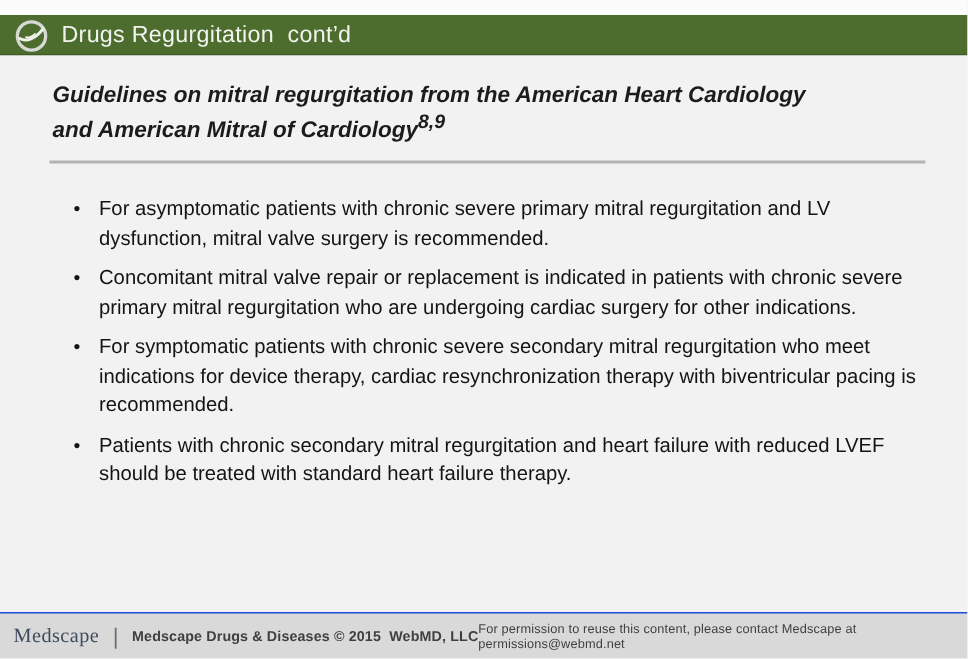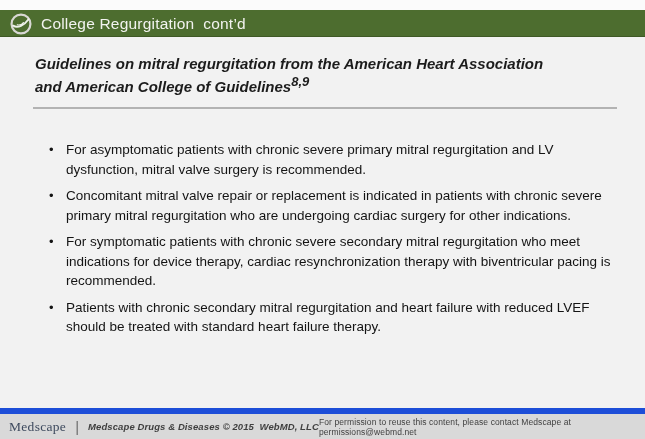--- a/index.html
+++ b/index.html
@@ -34,79 +34,79 @@
     font-size:15px; font-weight:bold; font-style:italic;
     color:#1c1c1c; line-height:23px;
   }
   .heading .line { display:block; }
   .heading sup { font-size:13px; line-height:0; }
   .divider {
     margin:9px 28px 0 33px;
     border-top:2px solid #b3b3b3;
     height:0;
   }
-  .bullets { margin:31px 30px 0 47px; padding:0; list-style:none; }
+  .bullets { margin:20px 30px 0 47px; padding:0; list-style:none; }
   .bullets li {
     position:relative;
     padding-left:19px;
     font-size:13.5px; line-height:19.5px;
     color:#141414;
     margin-bottom:7px;
     max-width:552px;
   }
   .bullets li::before {
     content:"\2022";
     position:absolute; left:2px; top:0;
     font-size:13px; color:#141414;
   }
   .footer {
     position:absolute; left:0; right:0; bottom:0;
     height:31px;
     background:#d9d9d9;
-    border-top:6px solid #1d4ed8;
+    border-top:1px solid #1d4ed8;
     display:flex; align-items:center;
     box-sizing:border-box;
   }
   .brand {
     font-family:"Liberation Serif", serif;
     font-size:13.5px; color:#3e4a5e;
     margin-left:9px;
     letter-spacing:0.3px;
   }
   .sep { color:#6f6f6f; font-size:15px; margin:0 9px; }
   .footer-left {
     font-size:9.5px; font-weight:bold; color:#3f3f3f;
-    letter-spacing:0.1px; white-space:pre;font-style:italic;
+    letter-spacing:0.1px; white-space:pre;
   }
   .footer-right {
     margin-left:auto; margin-right:26px;
     font-size:8.5px; font-weight:normal; color:#3f3f3f;
     letter-spacing:0.1px;
   }
 </style>
 </head>
 <body>
 
 <div class="top-strip"></div>
 
 <div class="header-bar">
   <span class="logo">
     <svg width="22" height="22" viewBox="0 0 24 24">
       <circle cx="12" cy="12" r="10.3" fill="#4d6d2f" stroke="#d8d8d4" stroke-width="2.4"></circle>
       <path d="M3.5 13.8 C 8.5 16.8, 15.5 13.5, 20.3 6.8" stroke="#eef2ea" stroke-width="2.1" fill="none" stroke-linecap="round"></path>
       <path d="M8 12.8 C 10 13.4, 13 12.4, 14.6 10.4" stroke="#f7f9f5" stroke-width="1.2" fill="none" stroke-linecap="round"></path>
     </svg>
   </span>
-  <span class="header-title">College Regurgitation  cont’d</span>
+  <span class="header-title">Drugs Regurgitation  cont’d</span>
 </div>
 
 <div class="slide-body">
   <div class="heading">
-    <span class="line">Guidelines on mitral regurgitation from the American Heart Association</span>
-    <span class="line"><span>and American College of Guidelines</span><sup>8,9</sup></span>
+    <span class="line">Guidelines on mitral regurgitation from the American Heart Cardiology</span>
+    <span class="line"><span>and American Mitral of Cardiology</span><sup>8,9</sup></span>
   </div>
 
   <div class="divider"></div>
 
   <ul class="bullets">
     <li>For asymptomatic patients with chronic severe primary mitral regurgitation and LV dysfunction, mitral valve surgery is recommended.</li>
     <li>Concomitant mitral valve repair or replacement is indicated in patients with chronic severe primary mitral regurgitation who are undergoing cardiac surgery for other indications.</li>
     <li>For symptomatic patients with chronic severe secondary mitral regurgitation who meet indications for device therapy, cardiac resynchronization therapy with biventricular pacing is recommended.</li>
     <li>Patients with chronic secondary mitral regurgitation and heart failure with reduced LVEF should be treated with standard heart failure therapy.</li>
   </ul>

